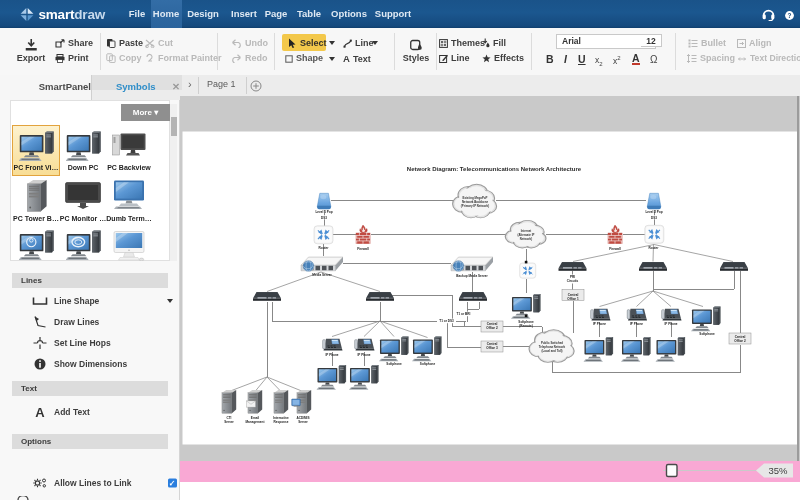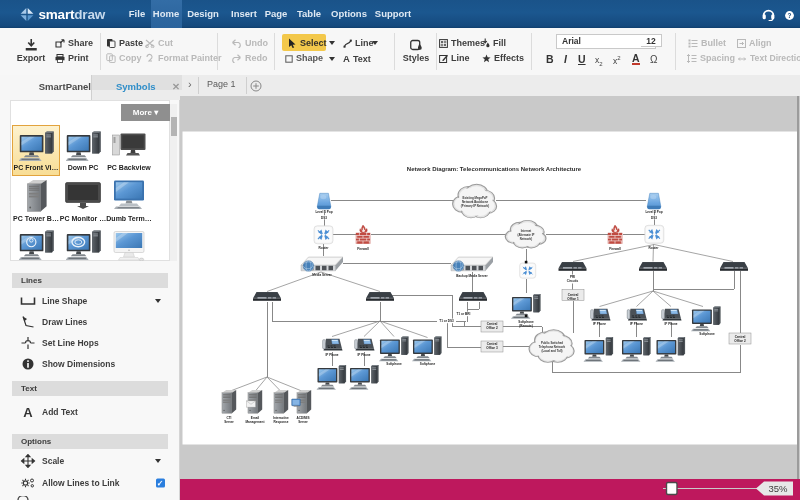--- a/index.html
+++ b/index.html
@@ -16,29 +16,29 @@
 .tb svg{vertical-align:-2px;margin-right:3px;}
 .stack{position:absolute;text-align:center;transform:translateX(-50%);color:#3d3d3d;font-size:9px;font-weight:bold;}
 
 #tabrow{position:absolute;left:0;top:75px;width:800px;height:25px;background:#ececec;}
 #tab1{position:absolute;left:0;top:0;width:91px;height:25px;background:#f6f6f6;border-right:1px solid #d0d0d0;text-align:right;line-height:24px;font-size:9.5px;font-weight:bold;color:#4a4a4a;}
 #tab2{position:absolute;left:92px;top:0;width:90px;height:15px;background:#e0e0e0;line-height:24px;font-size:9.5px;}
 #pagestrip{position:absolute;left:182px;top:0;width:618px;height:21px;background:#ececec;border-bottom:1px solid #bdbdbd;color:#5a5a5a;font-size:9px;}
 
 #panel{position:absolute;left:0;top:100px;width:180px;height:400px;background:#f8f8f8;border-right:1px solid #d5d5d5;box-sizing:border-box;}
 .shead{position:absolute;left:12px;width:156px;height:15px;background:#dcdcdc;color:#3c3c3c;font-size:8px;font-weight:bold;line-height:15px;padding-left:9px;box-sizing:border-box;}
-.prow{position:absolute;left:4px;width:180px;height:16px;font-size:8.5px;color:#3d3d3d;font-weight:bold;}
+.prow{position:absolute;left:16px;width:180px;height:16px;font-size:8.5px;color:#3d3d3d;font-weight:bold;}
 .prow .lbl{position:absolute;left:38px;top:50%;transform:translateY(-50%);}
 .prow .ic{position:absolute;left:16px;top:50%;transform:translateY(-50%);width:16px;text-align:center;}
 .caret{position:absolute;left:151px;top:50%;transform:translateY(-50%);width:0;height:0;border-left:3.5px solid transparent;border-right:3.5px solid transparent;border-top:4px solid #333;}
 .cell-lbl{position:absolute;transform:translate(-50%,-50%);font-size:7px;font-weight:bold;color:#222;white-space:nowrap;}
 
 #canvas{position:absolute;left:180px;top:96px;width:620px;height:383px;background:#c9c9c9;}
 
-#status{position:absolute;left:180px;top:479px;width:620px;height:21px;background:#be185d;}
+#status{position:absolute;left:180px;top:461px;width:620px;height:21px;background:#f9a8d4;}
 </style></head>
 <body>
 
 <div id="topbar">
  <div id="homebox"></div>
  <svg class="abs" style="left:20px;top:7px" width="14" height="15" viewBox="0 0 16 16">
    <polygon points="7.2,0.7 7.2,7.2 0.7,7.2" fill="#a9cae9"></polygon>
    <polygon points="8.8,0.7 15.3,7.2 8.8,7.2" fill="#d6e6f6"></polygon>
    <polygon points="7.2,15.3 7.2,8.8 0.7,8.8" fill="#7fb0dd"></polygon>
    <polygon points="8.8,15.3 8.8,8.8 15.3,8.8" fill="#5795cd"></polygon>
@@ -363,27 +363,20 @@
    <span class="lbl">Show Dimensions</span>
  </div>
 
  <div class="shead" style="top:280.5px;">Text</div>
  <div class="prow" style="top:304px;">
    <span class="ic" style="font-size:13px;font-weight:bold;color:#333;">A</span>
    <span class="lbl">Add Text</span>
  </div>
 
  <div class="shead" style="top:333.5px;">Options</div>
- <div class="prow" style="top:353px;">
-   <svg class="ic" width="14" height="14" viewBox="0 0 14 14">
-        <path d="M7,0.5 L9,2.8 H5 Z M7,13.5 L9,11.2 H5 Z M0.5,7 L2.8,5 V9 Z M13.5,7 L11.2,5 V9 Z M7,2 V12 M2,7 H12" stroke="#333" stroke-width="1.1" fill="#333"></path>
-      </svg>
-   <span class="lbl">Scale</span>
-      <span class="caret"></span>
- </div>
  <div class="prow" style="top:375px;">
    <svg class="ic" width="15" height="12" viewBox="0 0 15 12">
         <circle cx="5" cy="6" r="2.2" fill="none" stroke="#333" stroke-width="1.2"></circle>
         <path d="M5,1.8 V3 M5,9 V10.2 M0.8,6 H2 M8,6 H9.2 M2,3 l0.9,0.9 M7.1,8.1 L8,9 M8,3 l-0.9,0.9 M2.9,8.1 L2,9" stroke="#333" stroke-width="1.1"></path>
         <circle cx="11.5" cy="3.5" r="1.5" fill="none" stroke="#333" stroke-width="1"></circle>
         <circle cx="11.8" cy="8.8" r="1.2" fill="none" stroke="#333" stroke-width="1"></circle>
       </svg>
    <span class="lbl">Allow Lines to Link</span>
    <span class="abs" style="left:151.5px;top:50%;transform:translateY(-50%);width:9px;height:9px;background:#2a7ede;border-radius:1.5px;color:#fff;font-size:8px;line-height:9px;text-align:center;font-weight:bold;">✓</span>
  </div>

